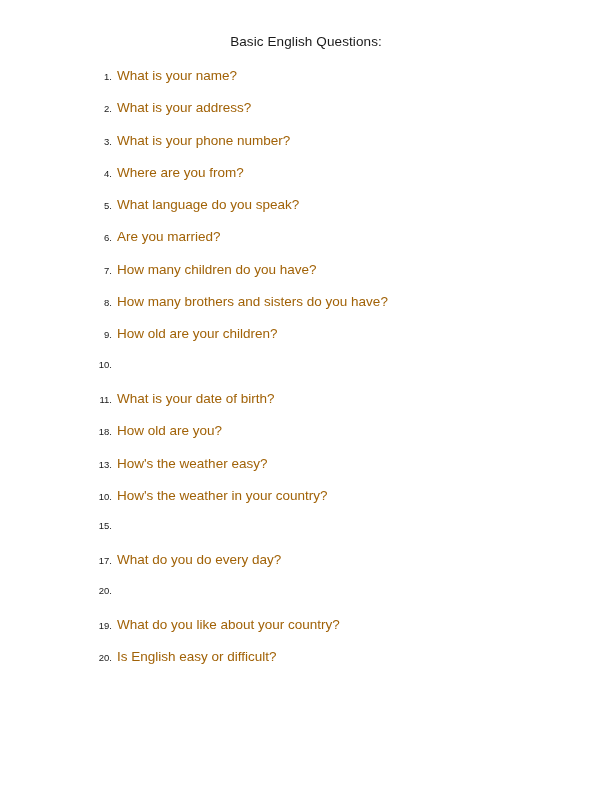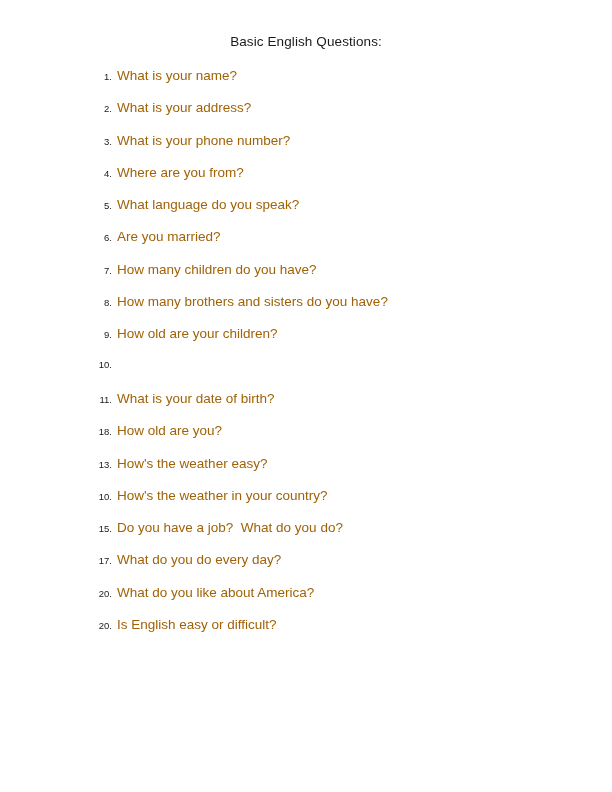--- a/index.html
+++ b/index.html
@@ -133,34 +133,36 @@
       <span class="q-text">How's the weather easy?</span>
     </li>
 
     <li class="q-item">
       <span class="q-num">10.</span>
       <span class="q-text">How's the weather in your country?</span>
     </li>
 
     <li class="q-item">
       <span class="q-num">15.</span>
-      <span class="q-text">Do you have a job?  What do you do?</span>
     </li>
 
 
     <li class="q-item">
       <span class="q-num">17.</span>
       <span class="q-text">What do you do every day?</span>
     </li>
 
     <li class="q-item">
       <span class="q-num">20.</span>
-      <span class="q-text">What do you like about America?</span>
     </li>
 
+    <li class="q-item">
+      <span class="q-num">19.</span>
+      <span class="q-text">What do you like about your country?</span>
+    </li>
 
     <li class="q-item">
       <span class="q-num">20.</span>
       <span class="q-text">Is English easy or difficult?</span>
     </li>
 
   </ul>
 </div>
 
 </body></html>

